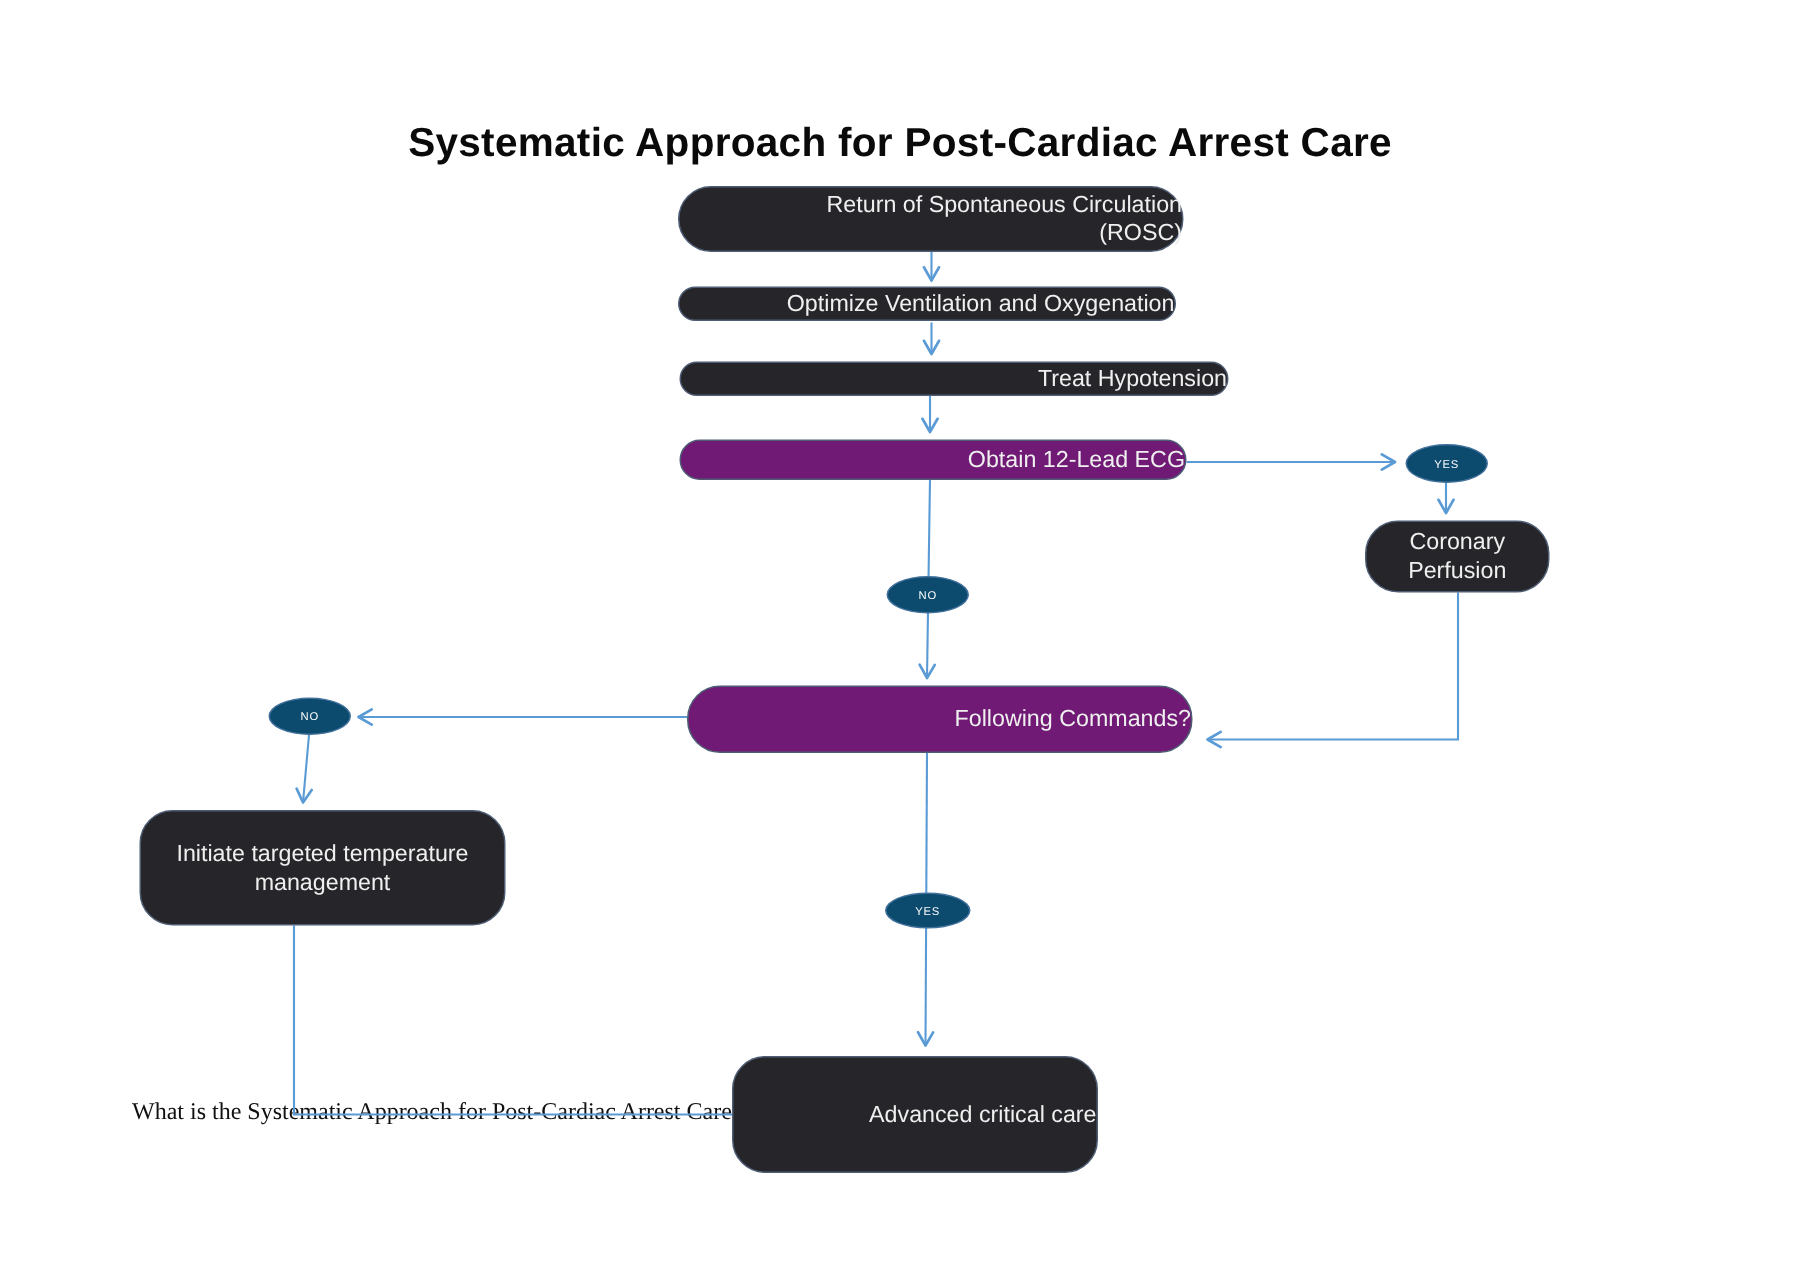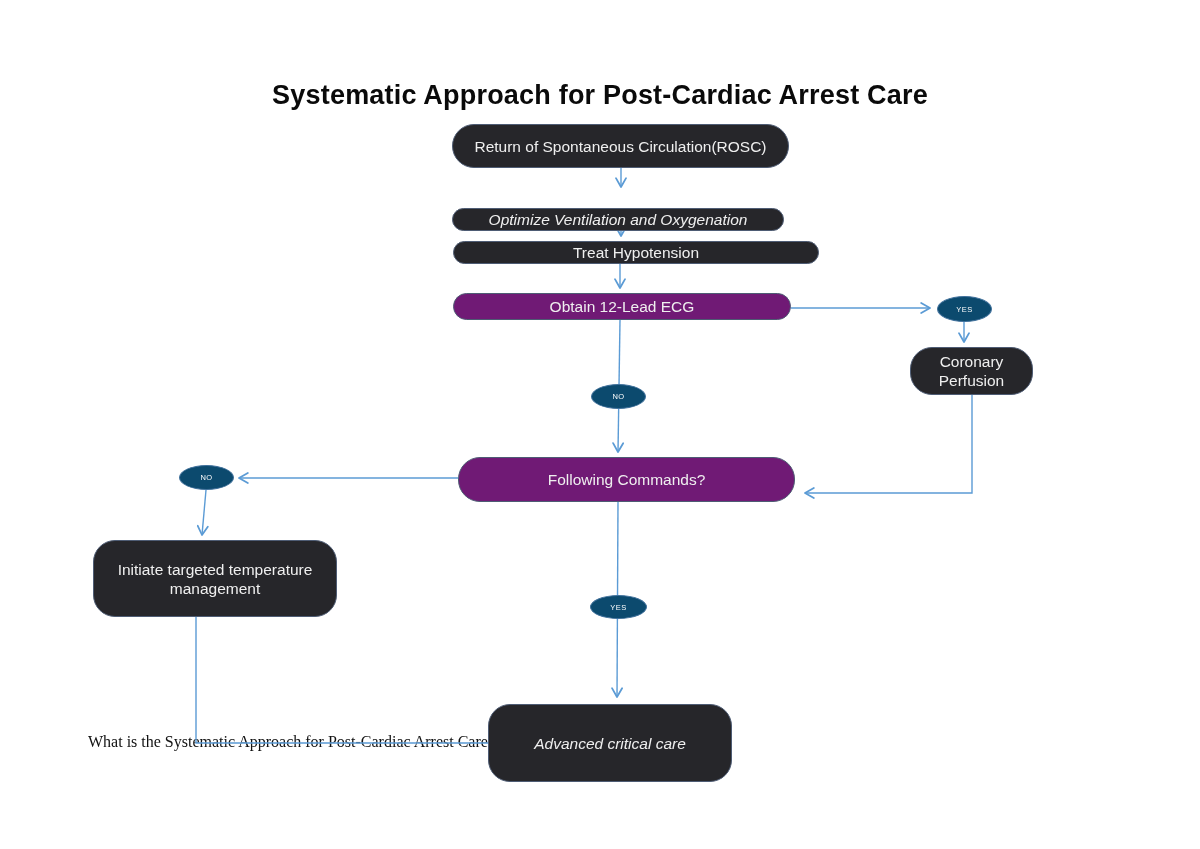--- a/index.html
+++ b/index.html
@@ -26,22 +26,22 @@
     z-index:1;
     font-family:"Liberation Serif", serif;
     font-size:16px;
     color:#111111;
     white-space:nowrap;
   }
   .box{
     position:absolute;
     z-index:3;
     display:flex;
-    flex-direction:row;
-    align-items:center;
+    flex-direction:column;
+    align-items:flex-end;
     justify-content:center;
     text-align:center;
     color:#efefef;
     font-size:15.5px;
     line-height:19px;
     box-sizing:border-box;
     border-radius:22px;
   }
   .box.dark{
     background:#26262a;
@@ -92,21 +92,21 @@
       <path d="M196,617 L196,743 L489,743"></path>
       <path d="M618,502 L617,697" marker-end="url(#arr)"></path>
     </g>
   </svg>
 
   <div class="box dark" style="left:452px;top:124px;width:337px;height:44px;">
     <div>Return of Spontaneous Circulation</div>
     <div>(ROSC)</div>
   </div>
 
-  <div class="box dark" style="left:452px;top:208px;width:332px;height:23px;font-style:italic;">
+  <div class="box dark" style="left:452px;top:191px;width:332px;height:23px;">
     <div>Optimize Ventilation and Oxygenation</div>
   </div>
 
   <div class="box dark" style="left:453px;top:241px;width:366px;height:23px;">
     <div>Treat Hypotension</div>
   </div>
 
   <div class="box red" style="left:453px;top:293px;width:338px;height:27px;">
     <div>Obtain 12-Lead ECG</div>
   </div>
@@ -116,21 +116,21 @@
   </div>
 
   <div class="box dark" style="left:910px;top:347px;width:123px;height:48px;padding:2px 8px;">
     <div>Coronary Perfusion</div>
   </div>
 
   <div class="box dark" style="left:93px;top:540px;width:244px;height:77px;padding:7px 10px;">
     <div>Initiate targeted temperature management</div>
   </div>
 
-  <div class="box dark" style="left:488px;top:704px;width:244px;height:78px;font-style:italic;">
+  <div class="box dark" style="left:488px;top:704px;width:244px;height:78px;">
     <div>Advanced critical care</div>
   </div>
 
   <div class="decision" style="left:937px;top:296px;width:55px;height:26px;">
     <span>YES</span>
   </div>
 
   <div class="decision" style="left:591px;top:384px;width:55px;height:25px;">
     <span>NO</span>
   </div>

